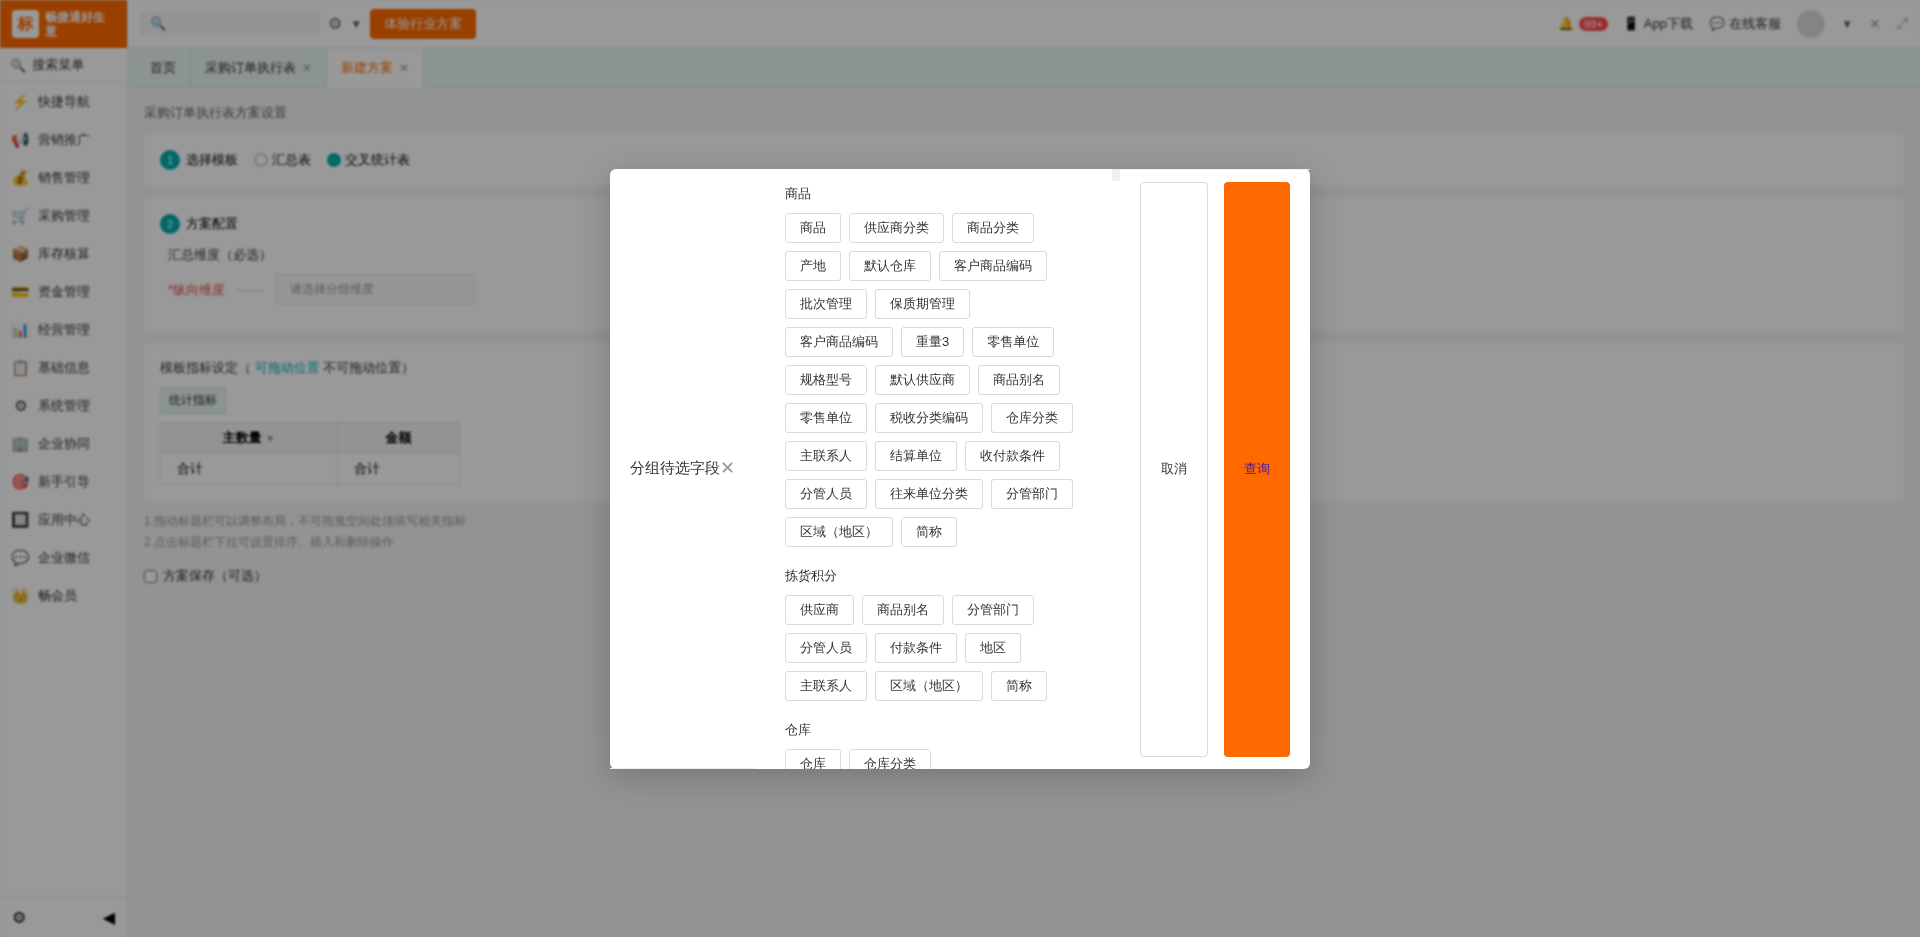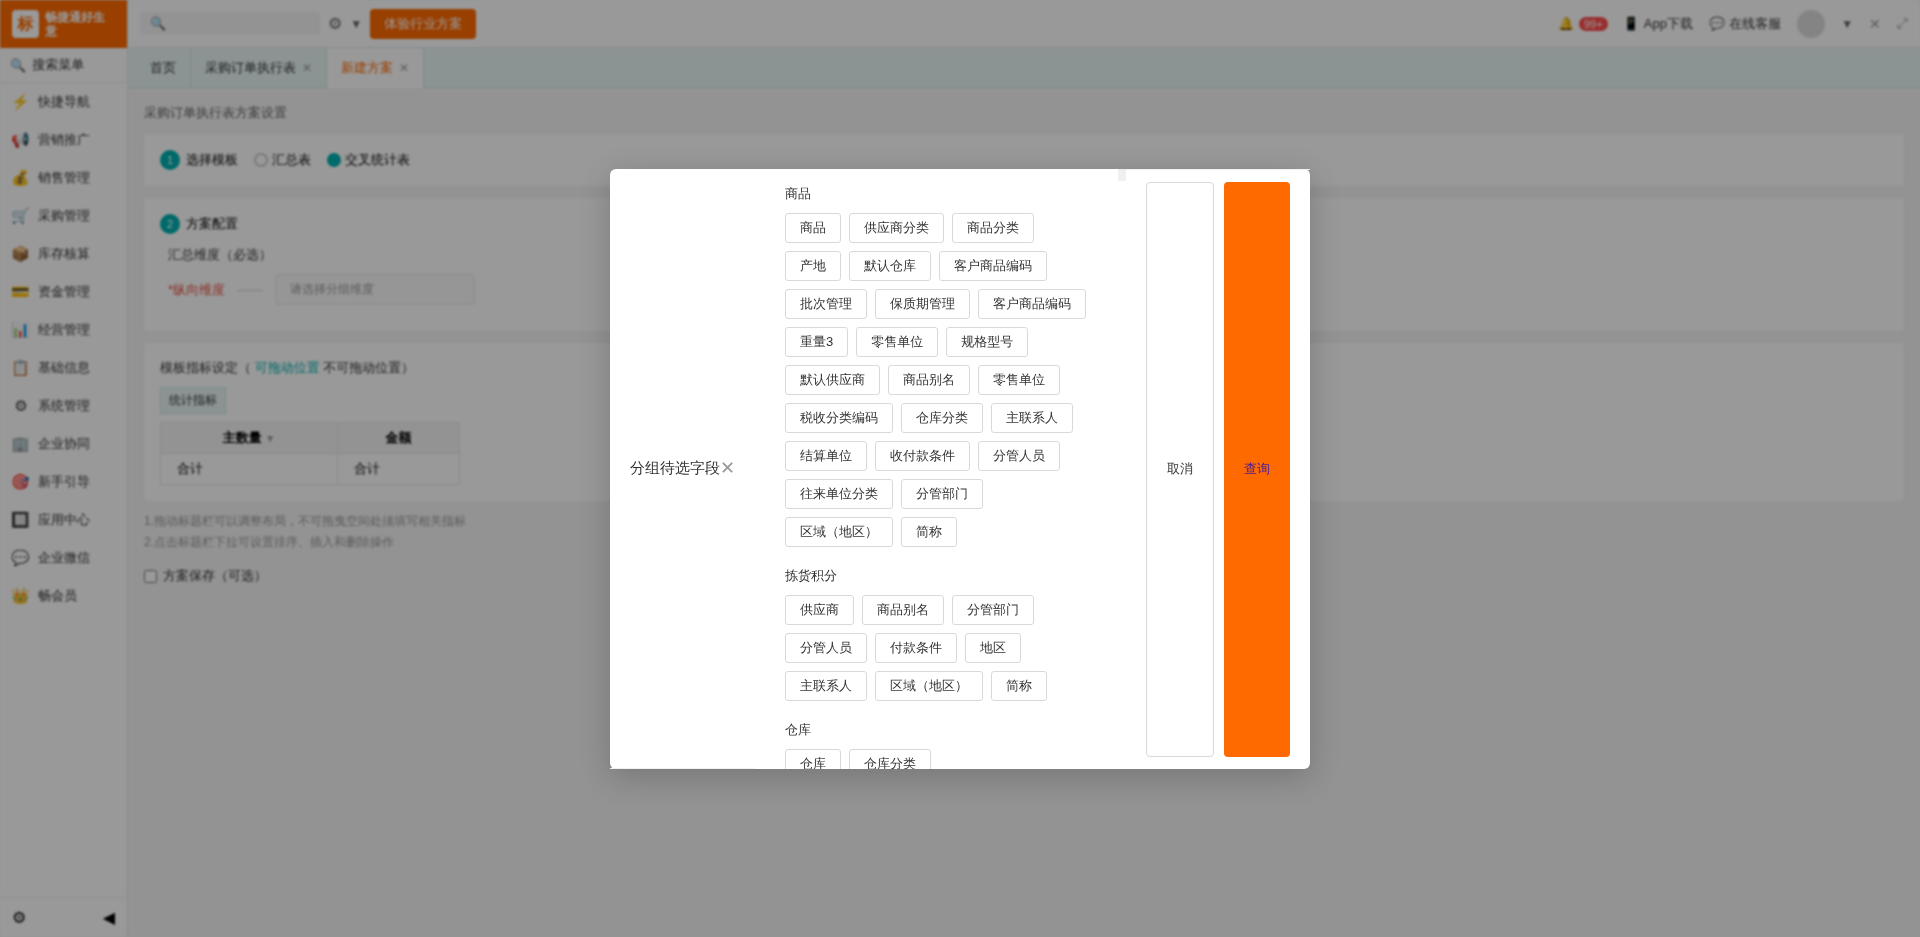--- a/index.html
+++ b/index.html
@@ -96,21 +96,21 @@
     .modal-header {
       display: flex; align-items: center; justify-content: space-between;
       padding: 14px 20px; border-bottom: 1px solid #f0f0f0; flex-shrink: 0;
     }
     .modal-title { font-size: 15px; font-weight: 500; color: #333; }
     .modal-close { cursor: pointer; font-size: 18px; color: #999; }
     .modal-body {
       padding: 16px 30px; overflow-y: scroll; flex: 1;
     }
     .modal-footer {
-      padding: 12px 20px; border-top: 1px solid #f0f0f0; display: flex; justify-content: flex-end; gap: 10px; flex-shrink: 0;
+      padding: 12px 20px; border-top: 1px solid #f0f0f0; display: flex; justify-content: flex-end; gap: 16px; flex-shrink: 0;
     }
 
     
     .field-group { margin-bottom: 20px; }
     .field-group-title { font-size: 13px; font-weight: 500; color: #333; margin-bottom: 10px; }
     .field-tags { display: flex; flex-wrap: wrap; gap: 8px; }
     .field-tag {
       border: 1px solid #d9d9d9; border-radius: 3px; padding: 5px 14px;
       font-size: 13px; color: #333; cursor: pointer; background: #fff;
       white-space: nowrap;

